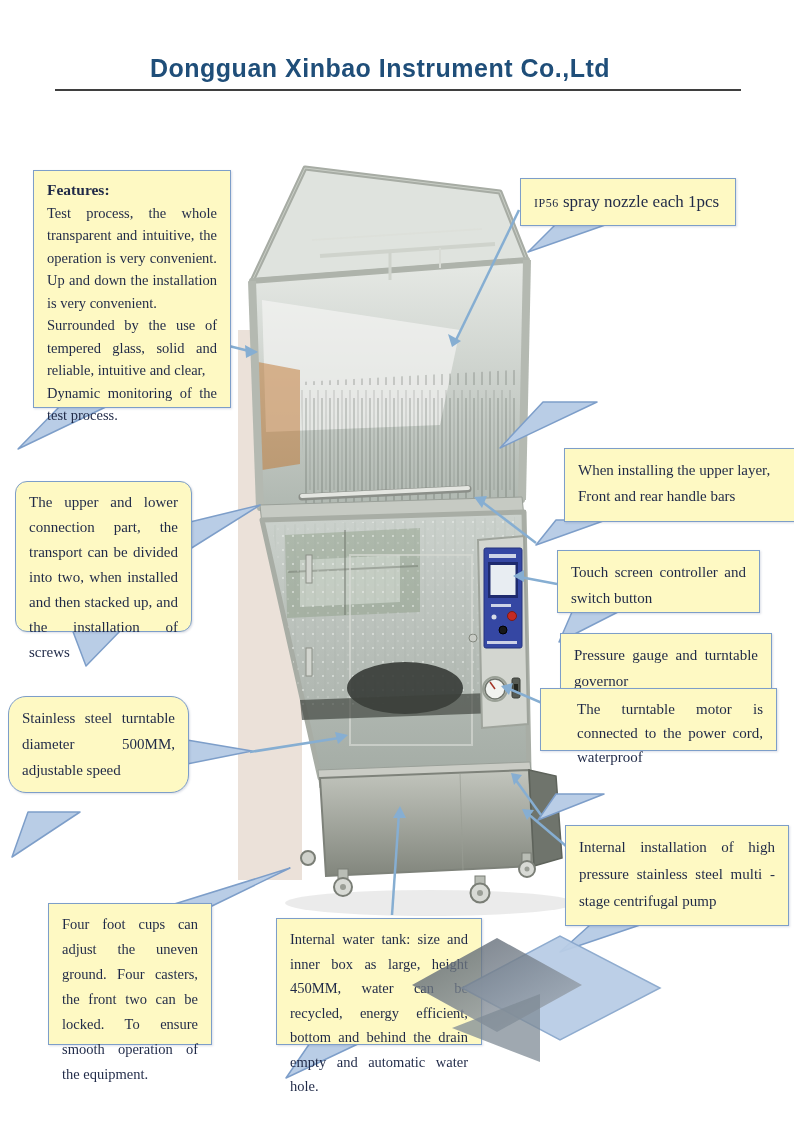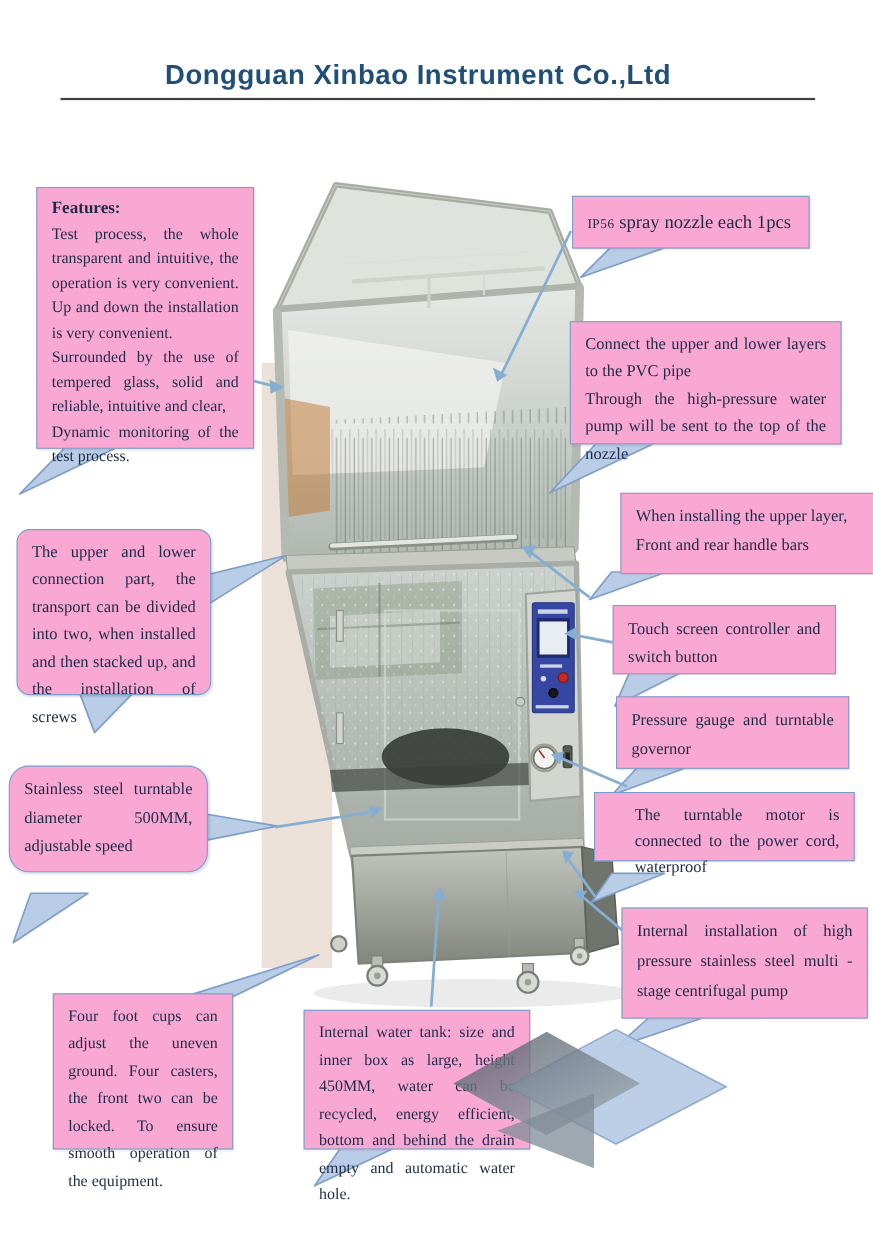--- a/index.html
+++ b/index.html
@@ -5,37 +5,37 @@
   html,body{margin:0;padding:0;background:#ffffff;}
   .page{position:relative;width:794px;height:1123px;background:#ffffff;overflow:hidden;
         font-family:"Liberation Serif", serif;}
   .title{position:absolute;top:54px;left:0;width:760px;margin:0;text-align:center;
          font-family:"Liberation Sans", sans-serif;font-weight:bold;font-size:25px;
          color:#1f4e79;letter-spacing:0.5px;}
   .rule{position:absolute;top:89px;left:55px;width:686px;height:2px;background:#3f3f3f;}
   svg.layer{position:absolute;left:0;top:0;}
   #art{z-index:1;}
   #fx{z-index:3;pointer-events:none;}
-  .callout{position:absolute;z-index:2;background:#f9a8d4;border:1.5px solid #7d9ec9;
+  .callout{position:absolute;z-index:2;background:#fef9c3;border:1.5px solid #7d9ec9;
            color:#1f2947;font-size:15px;line-height:25px;text-align:justify;
            padding:8px 13px;box-sizing:border-box;box-shadow:1px 1px 2px rgba(60,80,120,.18);}
   .callout p{margin:0;}
   .c-features{left:33px;top:170px;width:198px;height:238px;line-height:22.5px;font-size:14.5px;}
   .c-features .hd{font-weight:bold;font-size:15.5px;text-align:left;}
   .c-upper{left:15px;top:481px;width:177px;height:151px;border-radius:12px;}
   .c-turntable{left:8px;top:696px;width:181px;height:97px;line-height:26px;border-radius:18px;}
   .c-foot{left:48px;top:903px;width:164px;height:142px;line-height:25px;font-size:14.5px;}
   .c-nozzle{left:520px;top:178px;width:216px;height:48px;font-size:17px;line-height:30px;
             text-align:left;white-space:nowrap;}
   .c-nozzle .ipref{font-size:12px;letter-spacing:0.5px;}
   .c-pvc{left:518px;top:292px;width:247px;height:112px;}
   .c-handle{left:520px;top:448px;width:239px;height:74px;text-align:left;line-height:26px;margin-left:44px;}
   .c-touch{left:557px;top:550px;width:203px;height:63px;line-height:26px;}
   .c-gauge{left:560px;top:633px;width:212px;height:66px;line-height:26px;}
-  .c-motor{left:540px;top:720px;width:237px;height:63px;line-height:24px;padding-left:36px;}
+  .c-motor{left:540px;top:688px;width:237px;height:63px;line-height:24px;padding-left:36px;}
   .c-pump{left:565px;top:825px;width:224px;height:101px;line-height:27px;}
   .c-tank{left:276px;top:918px;width:206px;height:127px;line-height:24.5px;font-size:14.5px;}
 </style>
 </head>
 <body>
 
 <div class="page">
 
   <h1 class="title">Dongguan Xinbao Instrument Co.,Ltd</h1>
   <div class="rule"></div>
@@ -203,24 +203,20 @@
 
   <div class="callout c-foot">
     <p>Four foot cups can adjust the uneven ground. Four casters, the front two can be locked. To ensure smooth operation of the equipment.</p>
   </div>
 
   <div class="callout c-nozzle">
     <span class="ipref">IP56</span>
     <span>spray nozzle each 1pcs</span>
   </div>
 
-  <div class="callout c-pvc">
-    <p>Connect the upper and lower layers to the PVC pipe</p>
-    <p>Through the high-pressure water pump will be sent to the top of the nozzle</p>
-  </div>
 
   <div class="callout c-handle">
     <p>When installing the upper layer,</p>
     <p>Front and rear handle bars</p>
   </div>
 
   <div class="callout c-touch">
     <p>Touch screen controller and switch button</p>
   </div>
 

